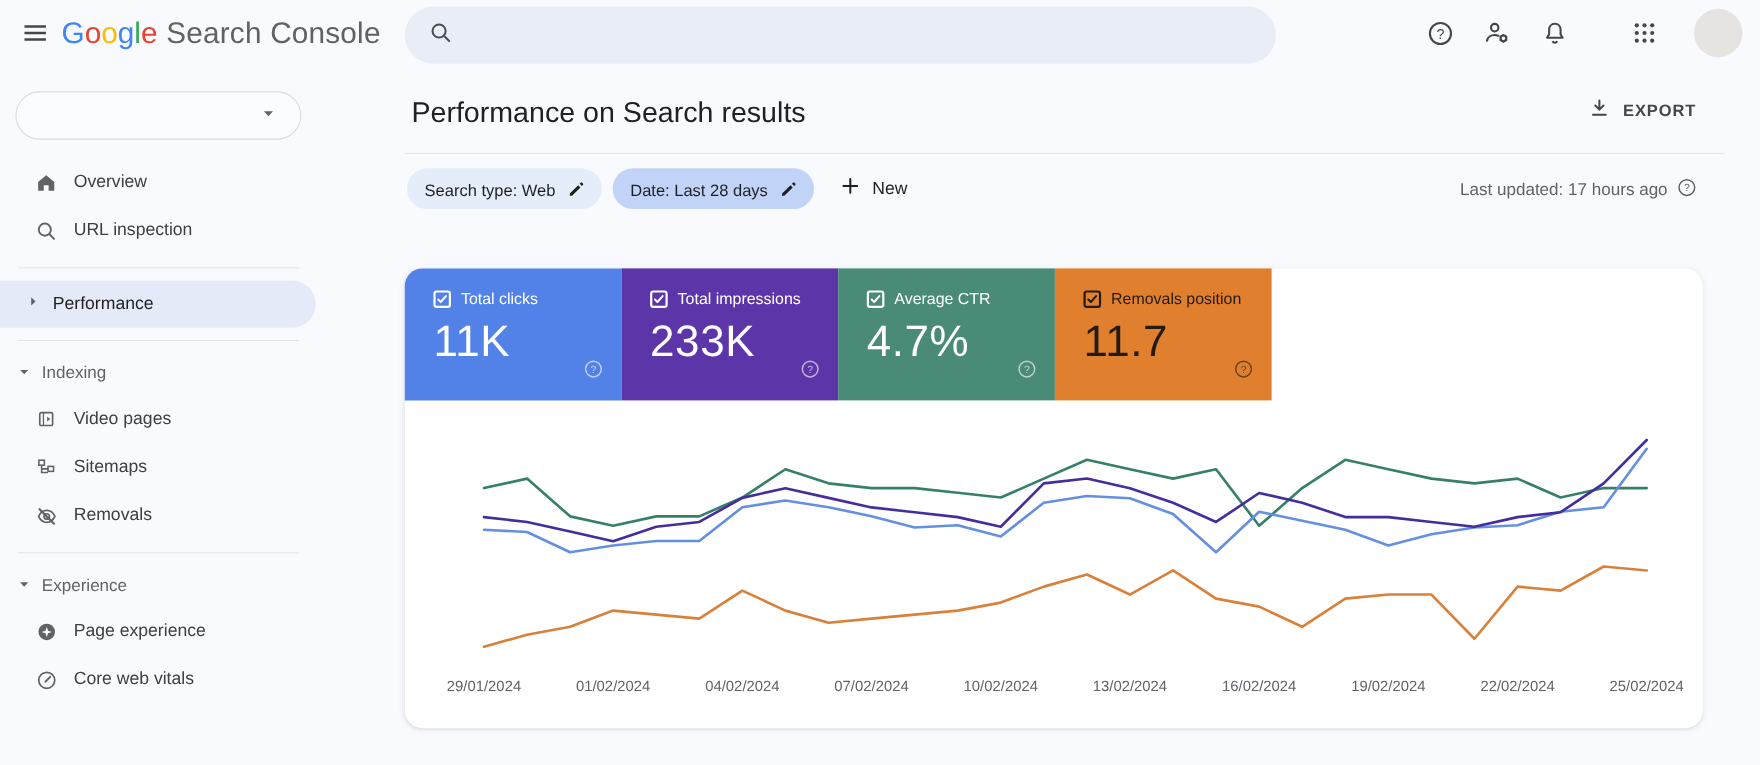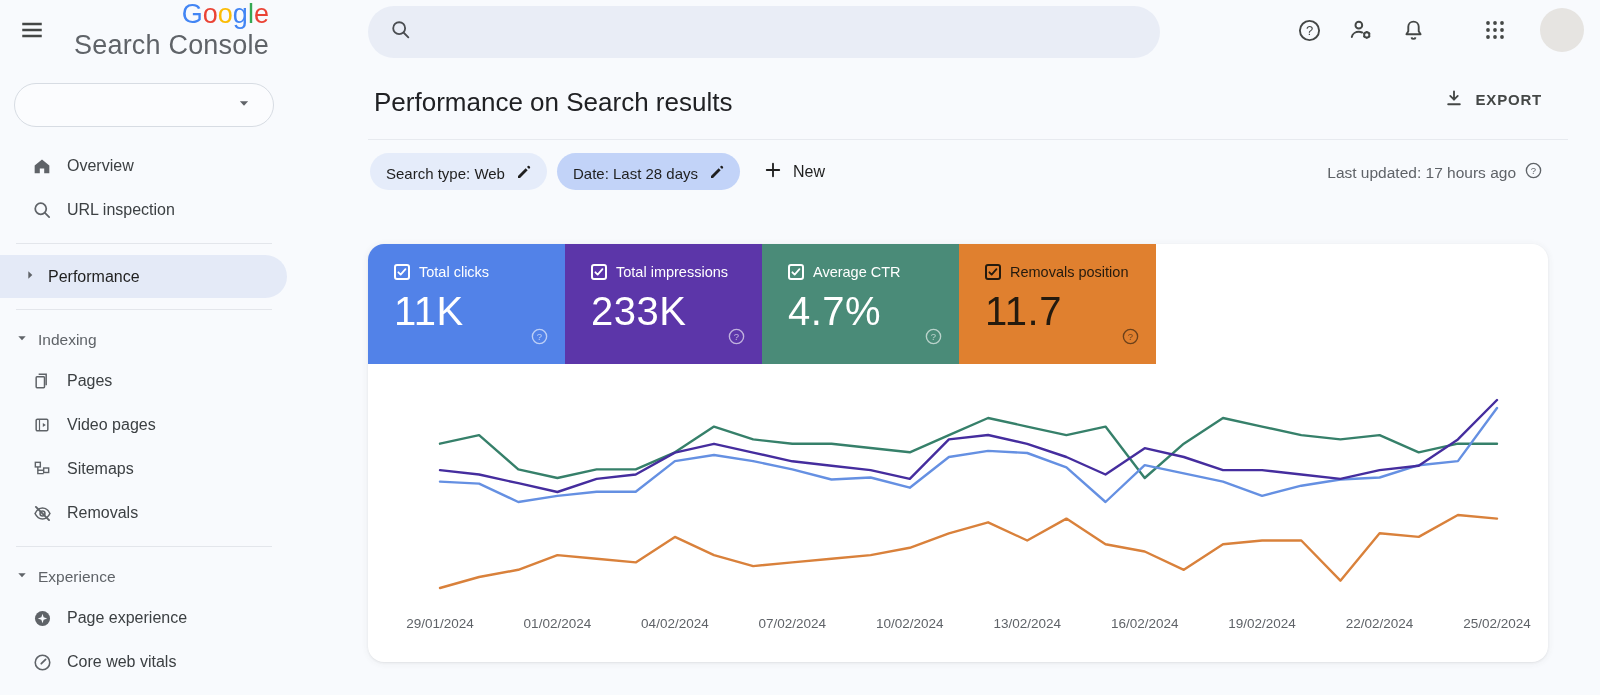--- a/index.html
+++ b/index.html
@@ -2,21 +2,21 @@
 <html><head>
 <meta charset="utf-8">
 <style>
   * { margin:0; padding:0; box-sizing:border-box; }
   html,body { width:1600px; height:695px; overflow:hidden; }
   body { background:#f8fafd; font-family:"Liberation Sans", sans-serif; color:#3c4043; position:relative; }
 
   
   .topbar { position:absolute; top:0; left:0; width:1600px; height:60px; display:flex; align-items:center; }
   .hamburger { width:48px; height:48px; margin-left:8px; display:flex; align-items:center; justify-content:center; cursor:pointer; }
-  .logo { display:flex; align-items:flex-end; margin-left:10px; font-size:27px; white-space:nowrap;flex-direction:column; }
+  .logo { display:flex; align-items:flex-start; font-size:27px; white-space:nowrap; }
   .logo .g-letter { font-weight:500; }
   .logo .product { color:#5f6368; margin-left:8px; font-weight:400; letter-spacing:.2px; }
   .searchbox { position:absolute; left:368px; top:6px; width:792px; height:52px; background:#e9edf6; border-radius:26px; display:flex; align-items:center; padding-left:22px; }
   .topbar-right { position:absolute; right:16px; top:0; height:60px; display:flex; align-items:center; gap:26px; }
   .tb-icon { width:26px; height:26px; display:flex; align-items:center; justify-content:center; cursor:pointer; }
   .apps-gap { margin-left:30px; }
   .avatar { width:44px; height:44px; border-radius:50%; background:#e6e4e1; margin-left:6px; cursor:pointer; }
 
   
   .sidebar { position:absolute; top:60px; left:0; width:288px; bottom:0; }
@@ -154,29 +154,20 @@
       <span class="nlabel">Performance</span>
     </div>
 
     <div class="nav-divider"></div>
 
     <div class="section-hdr">
       <span><svg width="16" height="16" viewBox="0 0 24 24" fill="#5f6368">
             <path d="M6.5 9.5h11L12 15.5z"></path>
           </svg></span>
       <span class="nlabel">Indexing</span>
-    </div>
-    <div class="nav-item">
-      <span class="nicon">
-          <svg width="20" height="20" viewBox="0 0 24 24" fill="none" stroke="#5f6368" stroke-width="1.8">
-            <path d="M8 4h9v13"></path>
-            <rect x="5" y="7" width="10" height="13" rx="1"></rect>
-          </svg>
-        </span>
-      <span class="nlabel">Pages</span>
     </div>
     <div class="nav-item">
       <span class="nicon">
           <svg width="20" height="20" viewBox="0 0 24 24" fill="none" stroke="#5f6368" stroke-width="1.8">
             <rect x="5" y="5" width="14" height="14" rx="1.5"></rect>
             <path d="M9 5v14" stroke-width="1.4"></path>
             <path d="M13 9.5l3.6 2.5-3.6 2.5z" fill="#5f6368" stroke="none"></path>
           </svg>
         </span>
       <span class="nlabel">Video pages</span>

